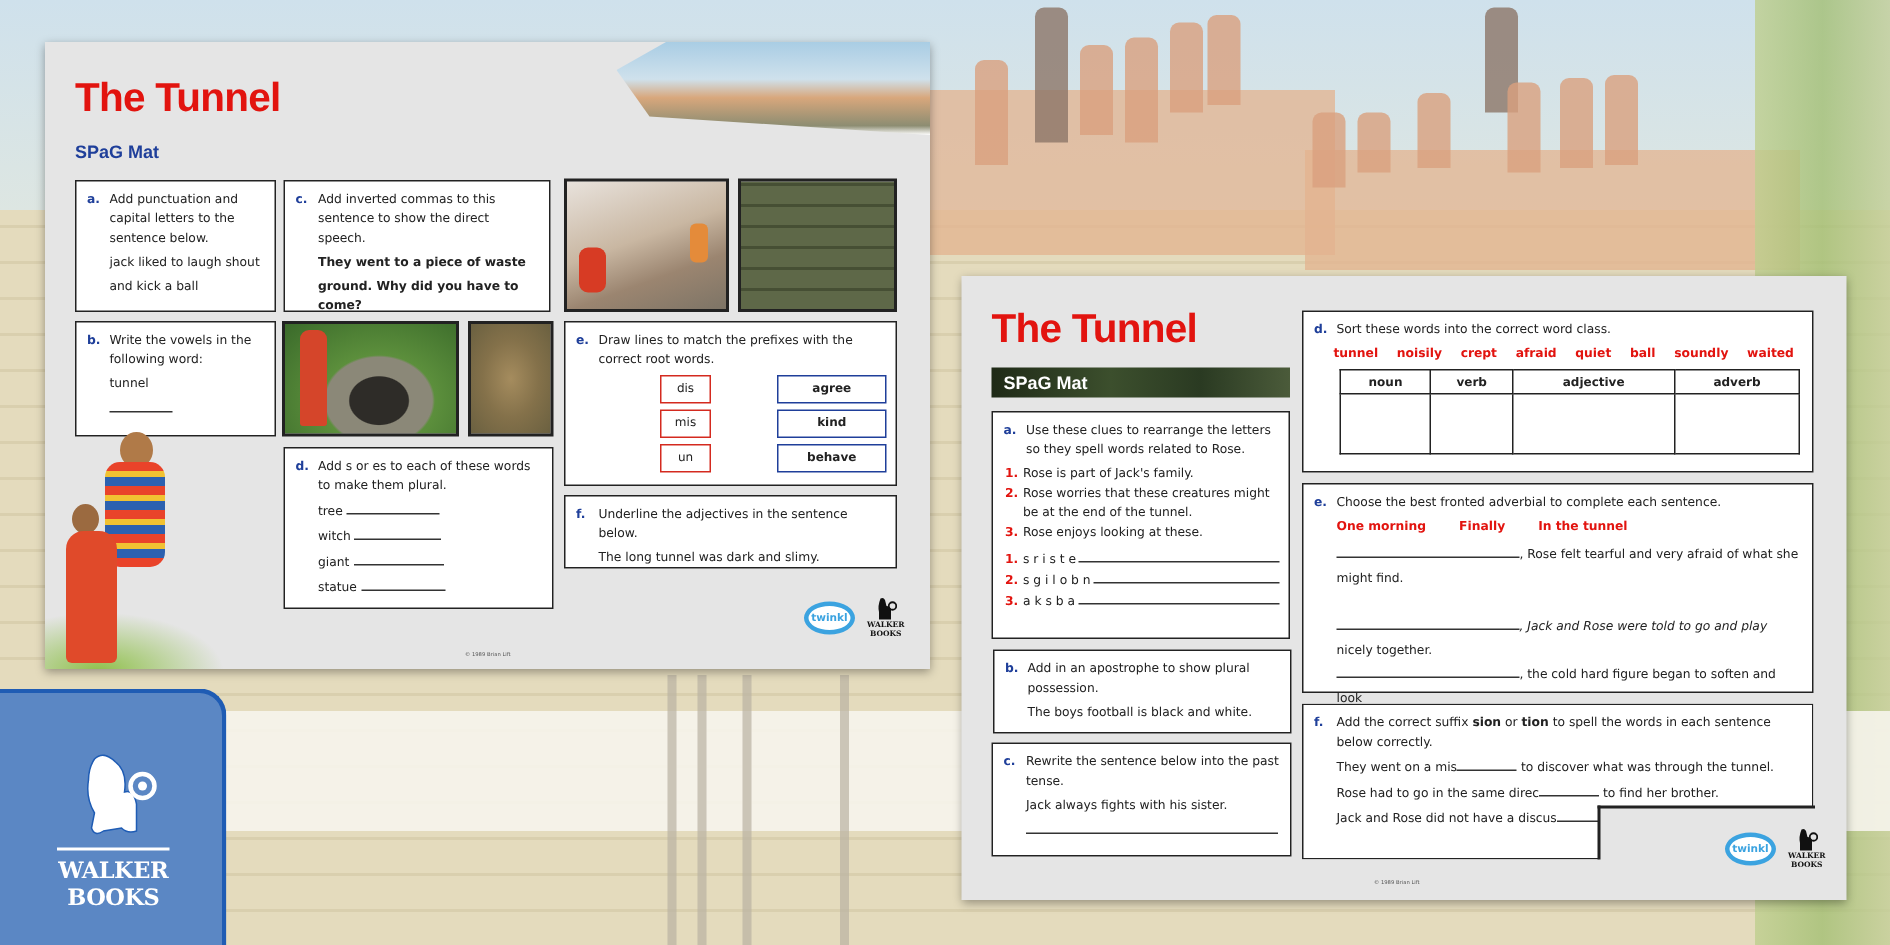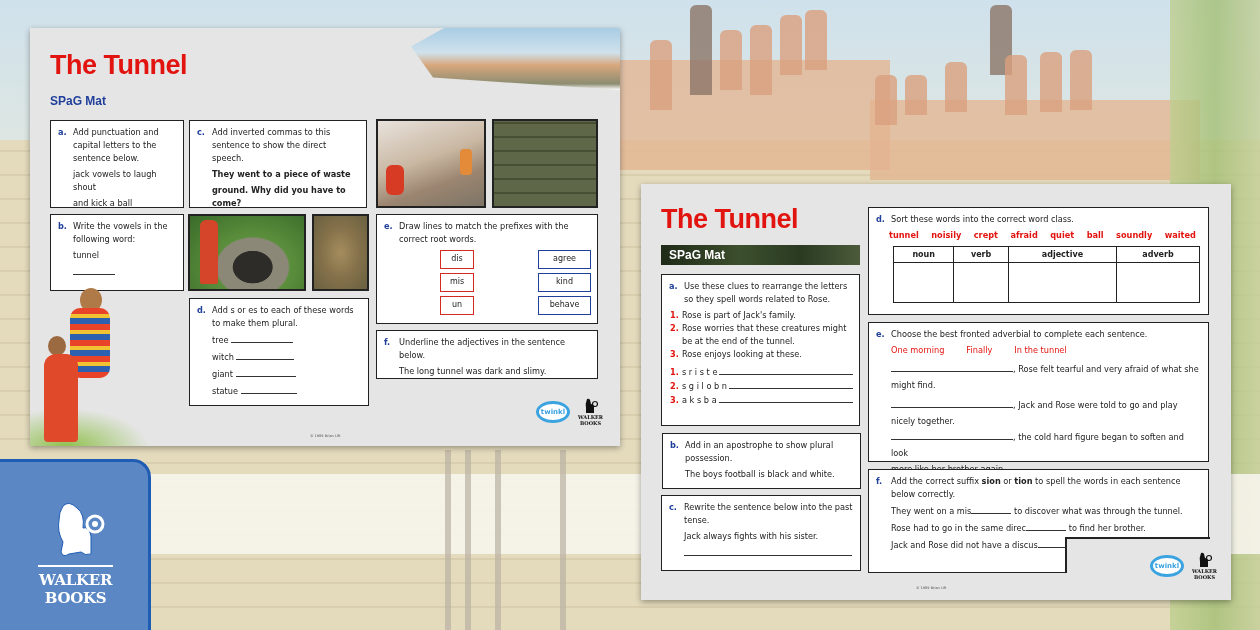--- a/index.html
+++ b/index.html
@@ -39,34 +39,34 @@
     font-family: "DejaVu Sans", sans-serif; font-size: 8.2px; line-height: 13px; color: #222; }
   .box .letter { position: absolute; left: 7px; top: 5px; color: #1f3f9a; font-weight: 700; }
   .box p { margin-bottom: 3px; }
   .box .bold { font-weight: 700; }
   .blank { display: inline-block; border-bottom: 1px solid #333; height: 10px; vertical-align: baseline; }
 
   .pic { position: absolute; border: 2px solid #222; overflow: hidden; }
 
   .prefix-row { display: flex; justify-content: space-between; margin-top: 4px; padding-left: 39px; }
   .tag { width: 34px; height: 19px; border: 1.5px solid #d42a1f; text-align: center; line-height: 16px; font-size: 8px; }
-  .root { width: 53px; height: 19px; border: 1.5px solid #1f3f9a; text-align: center; line-height: 16px; font-size: 8px; }
+  .root { width: 73px; height: 19px; border: 1.5px solid #1f3f9a; text-align: center; line-height: 16px; font-size: 8px; font-weight: bold; }
 
   .logo-row { position: absolute; display: flex; align-items: center; gap: 8px; }
   .twinkl { width: 34px; height: 22px; border-radius: 50%; background: #fff; border: 3px solid #3ba3e0;
     color: #3ba3e0; font-size: 7px; font-weight: 700; text-align: center; line-height: 16px; }
   .wb { display: flex; flex-direction: column; align-items: center; font-family: "DejaVu Serif", serif;
     font-size: 5px; font-weight: 700; line-height: 6px; color: #111; }
   .copyright { position: absolute; font-size: 3.5px; color: #555; }
 
   .wordclass { display: flex; justify-content: space-between; margin: 1px 6px 4px 0; color: #e2140f; font-weight: 700; }
   table.wc { border-collapse: collapse; margin-left: 2px; width: 307px; }
   table.wc th { border: 1px solid #222; height: 16px; font-weight: 700; font-size: 8px; }
   table.wc td { border: 1px solid #222; height: 40px; }
-  .adverbials { display: flex; gap: 22px; color: #e2140f; font-weight: 400; margin-bottom: 4px; }
+  .adverbials { display: flex; gap: 22px; color: #e2140f; font-weight: 700; margin-bottom: 4px; }
   .num { color: #e2140f; font-weight: 700; display: inline-block; width: 12px; }
 
   
   .badge { position: absolute; left: 0; top: 459px; width: 151px; height: 171px;
     background: #5b87c4; border-radius: 0 18px 0 0; border-right: 3px solid #1f5cb4; border-top: 3px solid #1f5cb4; }
   .badge .bear { position: absolute; left: 55px; top: 40px; width: 52px; height: 58px; }
   .badge .rule { position: absolute; left: 38px; top: 103px; width: 75px; height: 2px; background: #fff; }
   .badge .name { position: absolute; left: 0; width: 151px; text-align: center; color: #fff;
     font-family: "DejaVu Serif", serif; font-weight: 700; font-size: 15px; letter-spacing: -0.3px; line-height: 18px; }
 </style>
@@ -102,21 +102,21 @@
 <div class="sheet left">
 
   <div style="position:absolute;left:370px;top:0;width:220px;height:62px;background:linear-gradient(180deg,#a9cde4 0%,#cfe1ec 40%,#d8a77c 60%,#8d8d72 90%,#fff 100%);clip-path:polygon(20% 0,100% 0,100% 100%,15% 80%,5% 30%);"></div>
 
   <div class="title">The Tunnel</div>
   <div class="subtitle">SPaG Mat</div>
 
   <div class="box" style="left:20px;top:92px;width:134px;height:88px;">
     <span class="letter">a.</span>
     <p>Add punctuation and capital letters to the sentence below.</p>
-    <p>jack vowels to laugh shout</p>
+    <p>jack liked to laugh shout</p>
     <p>and kick a ball</p>
   </div>
 
   <div class="box" style="left:159px;top:92px;width:178px;height:88px;">
     <span class="letter">c.</span>
     <p>Add inverted commas to this sentence to show the direct speech.</p>
     <p class="bold">They went to a piece of waste</p>
     <p class="bold">ground. Why did you have to come?</p>
     <p class="bold">he moaned.</p>
   </div>
@@ -277,22 +277,22 @@
 
   <div class="box" style="left:227px;top:138px;width:341px;height:140px;">
     <span class="letter">e.</span>
     <p>Choose the best fronted adverbial to complete each sentence.</p>
     <div class="adverbials">
       <span>One morning</span>
       <span>Finally</span>
       <span>In the tunnel</span>
     </div>
     <p style="line-height:16px;margin-bottom:0;"><span class="blank" style="width:122px;"></span><span>, Rose felt tearful and very afraid of what she</span></p>
-    <p style="line-height:16px;margin-bottom:4px;">might find.</p>
-    <p style="line-height:16px;margin-bottom:0;"><span class="blank" style="width:122px;"></span><span>, Jack and Rose were told to go and play</span></p>
+    <p style="line-height:16px;margin-bottom:16px;">might find.</p>
+    <p style="line-height:16px;margin-bottom:0;font-style:italic;"><span class="blank" style="width:122px;"></span><span>, Jack and Rose were told to go and play</span></p>
     <p style="line-height:16px;margin-bottom:0;">nicely together.</p>
     <p style="line-height:16px;margin-bottom:0;"><span class="blank" style="width:122px;"></span><span>, the cold hard figure began to soften and look</span></p>
     <p style="line-height:16px;margin-bottom:0;">more like her brother again.</p>
   </div>
 
   <div class="box" style="left:227px;top:285px;width:341px;height:104px;clip-path:polygon(0 0,100% 0,100% 66%,58% 66%,58% 100%,0 100%);">
     <span class="letter">f.</span>
     <p><span>Add the correct suffix </span><b>sion</b><span> or </span><b>tion</b><span> to spell the words in each sentence below correctly.</span></p>
     <p><span>They went on a mis</span><span class="blank" style="width:40px;"></span><span> to discover what was through the tunnel.</span></p>
     <p><span>Rose had to go in the same direc</span><span class="blank" style="width:40px;"></span><span> to find her brother.</span></p>

